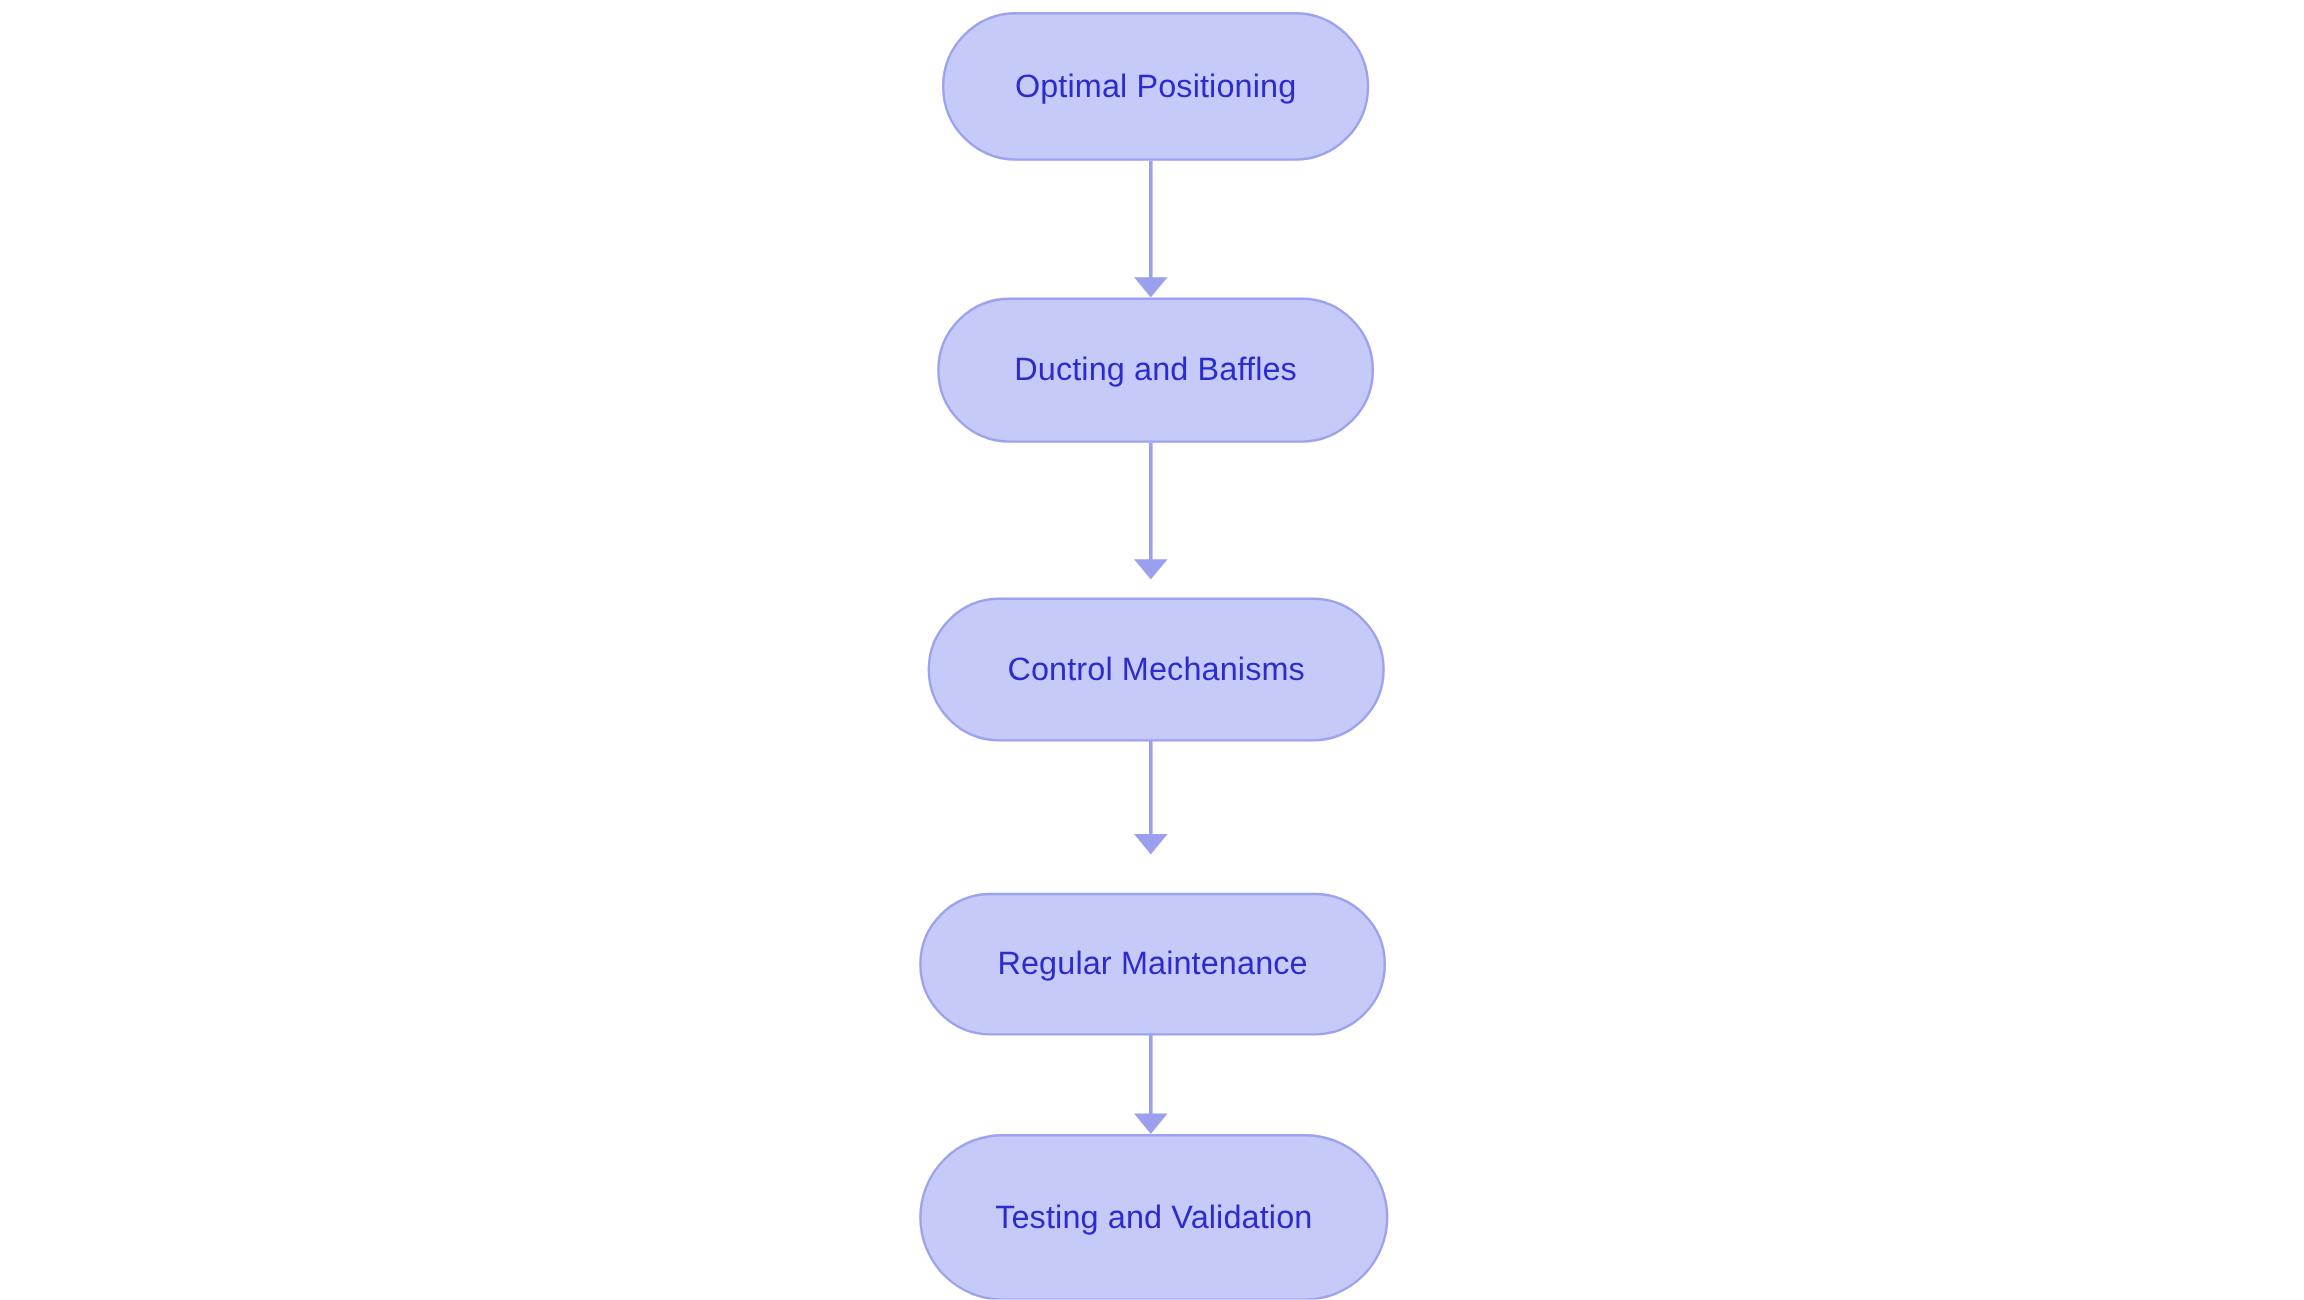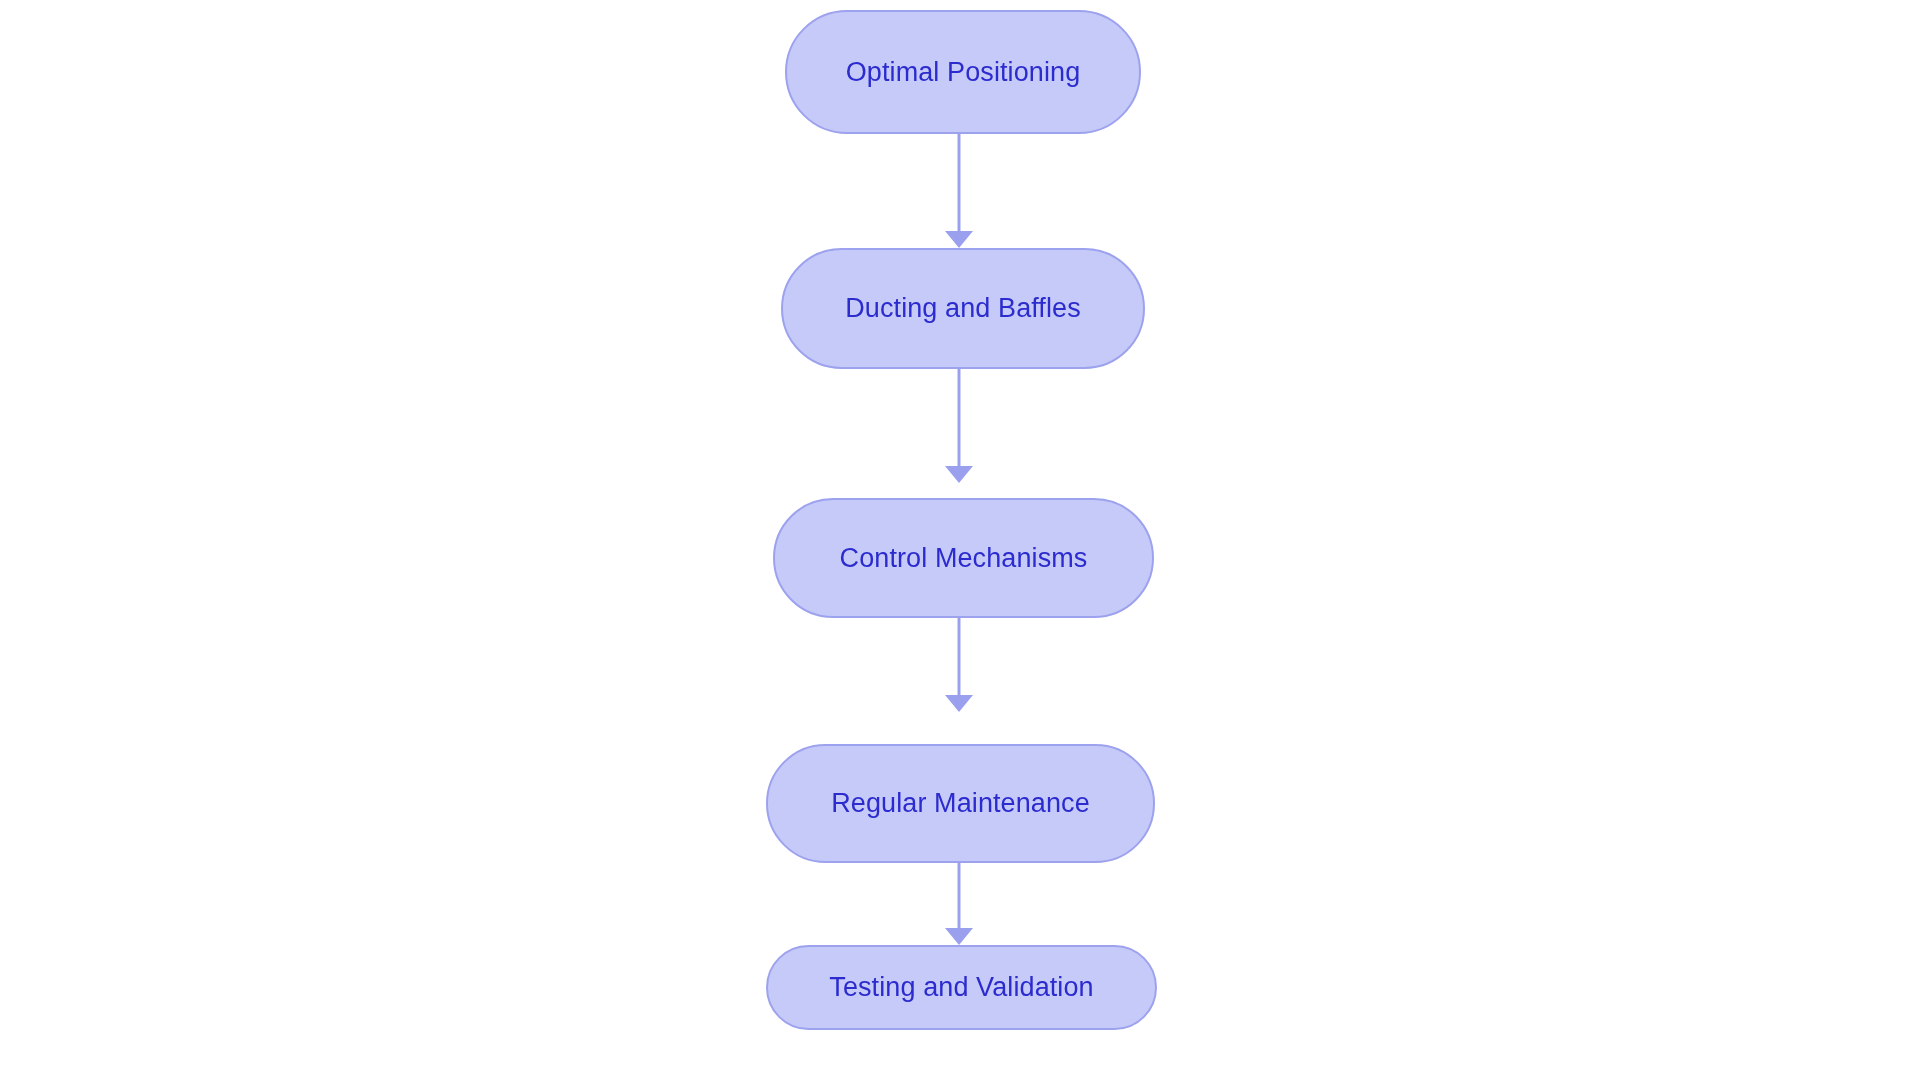--- a/index.html
+++ b/index.html
@@ -41,21 +41,21 @@
     letter-spacing: 0.1px;
     line-height: 1;
     white-space: nowrap;
     font-family: "Liberation Sans", "DejaVu Sans", sans-serif;
   }
 
   .node-1 { left: 785px; top: 10px;  width: 356px; height: 124px; }
   .node-2 { left: 781px; top: 248px; width: 364px; height: 121px; }
   .node-3 { left: 773px; top: 498px; width: 381px; height: 120px; }
   .node-4 { left: 766px; top: 712px; width: 389px; height: 119px; margin-top: 32px; }
-  .node-5 { left: 766px; top: 945px; width: 391px; height: 85px; }
+  .node-5 { left: 766px; top: 945px; width: 391px; height: 139px; }
 
   
   .connector {
     position: absolute;
     left: 0;
     top: 0;
     width: 1920px;
     height: 1083px;
     z-index: 1;
     pointer-events: none;

